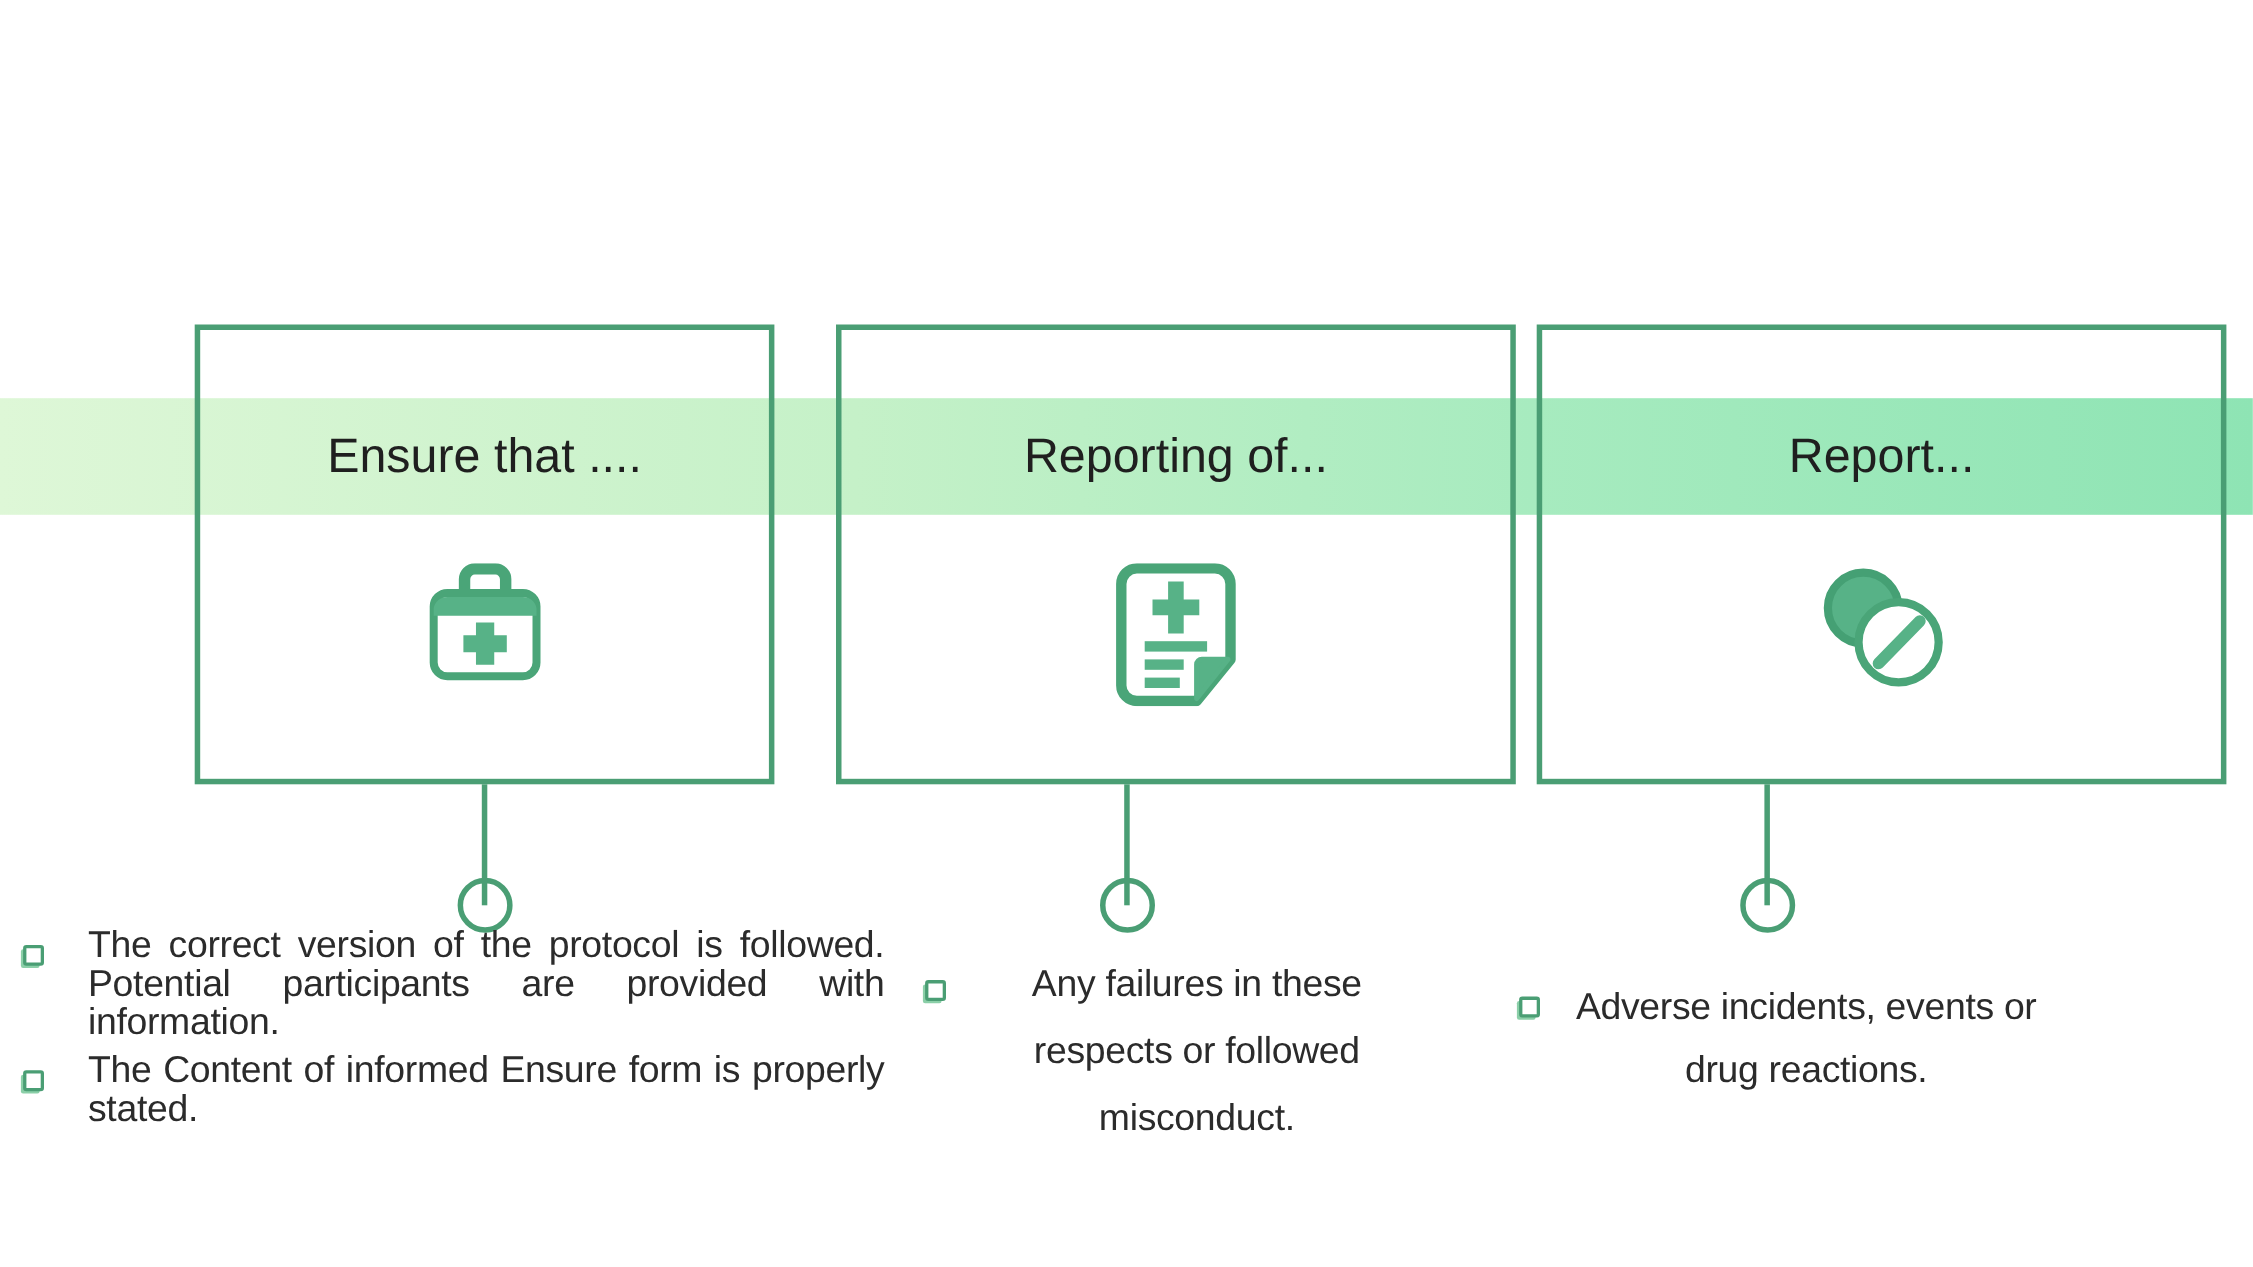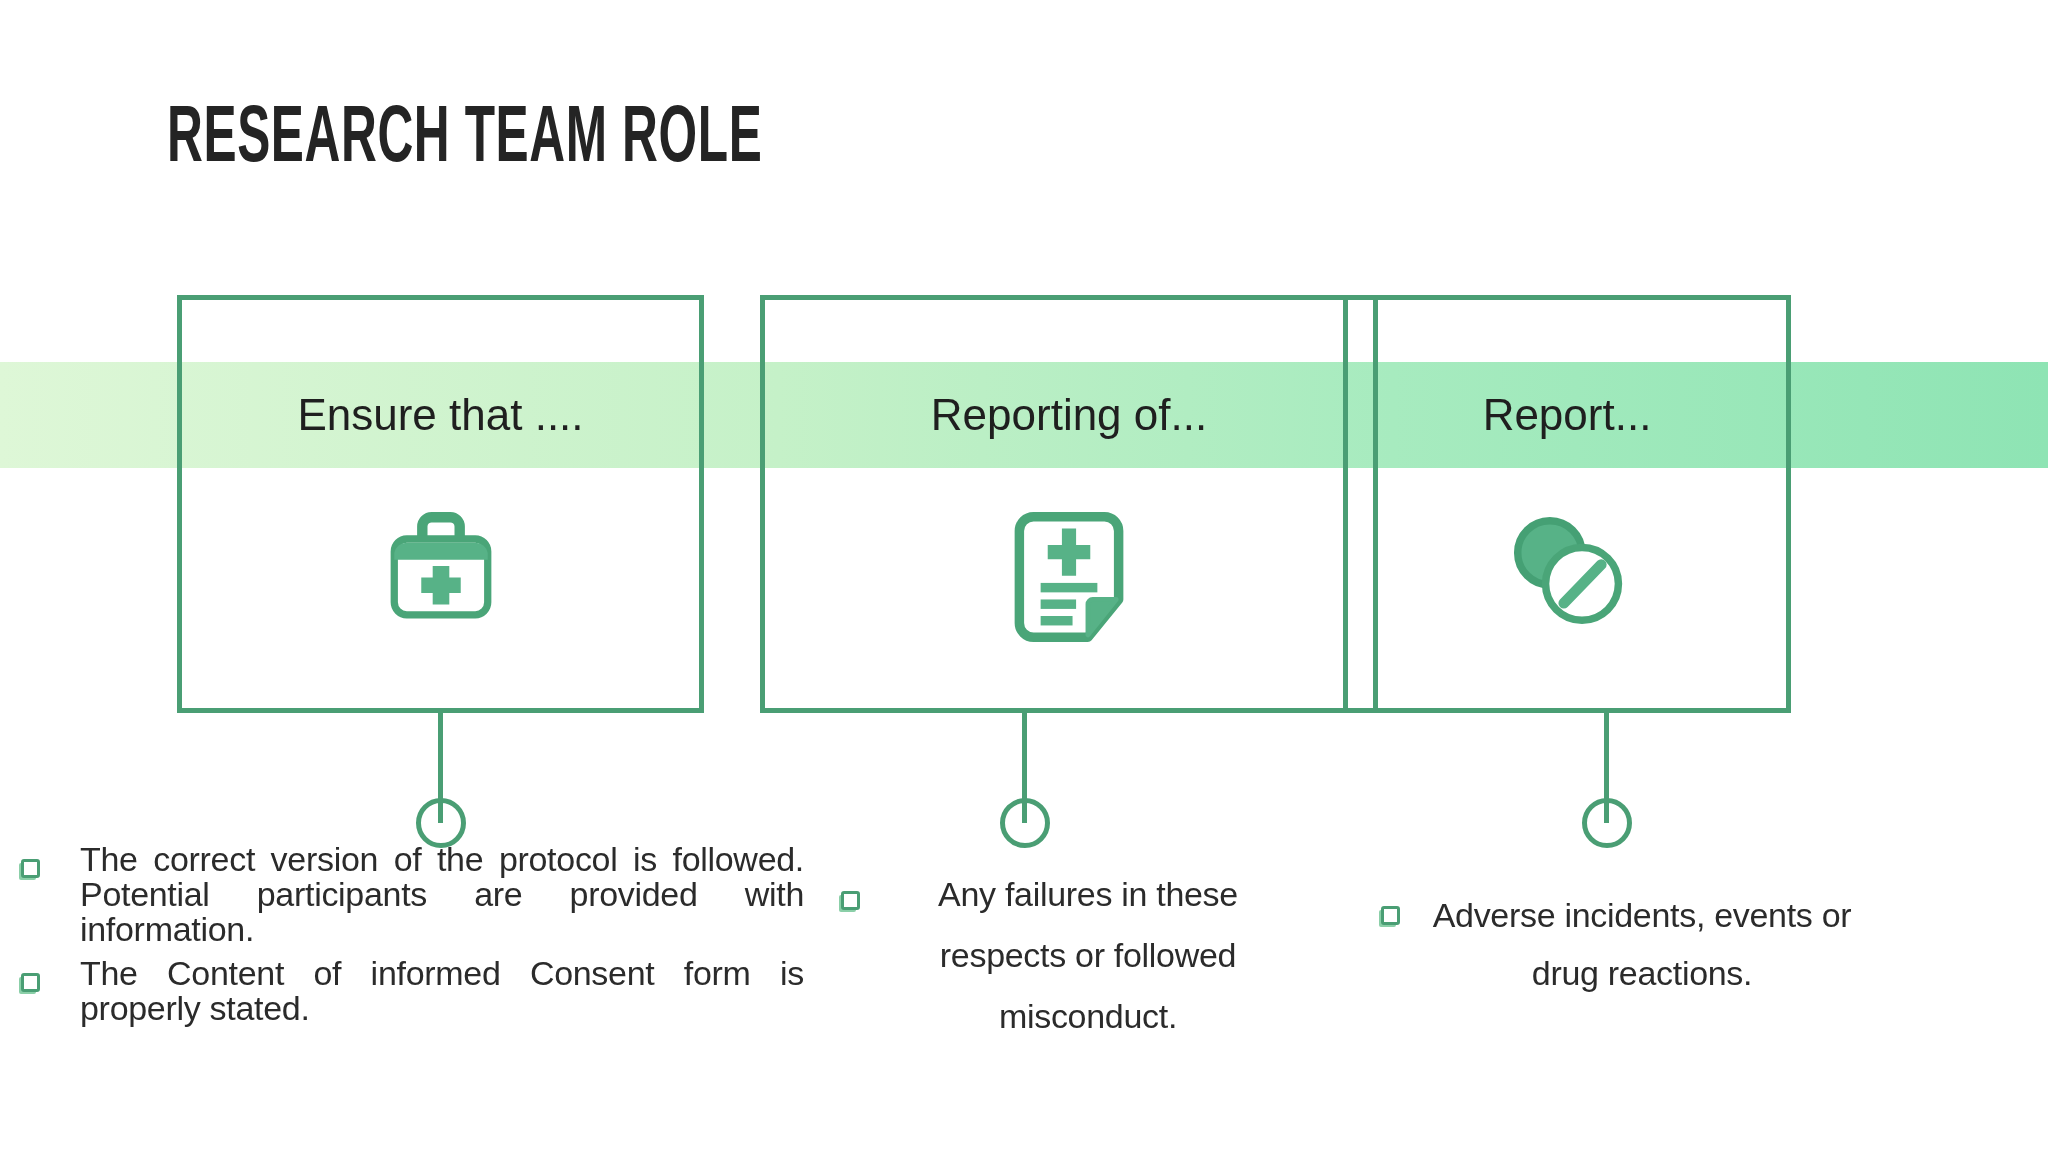--- a/index.html
+++ b/index.html
@@ -19,21 +19,21 @@
   
   .band{
     position:absolute;left:0;top:362px;width:2048px;height:106px;
     background:linear-gradient(90deg,#def7d7 0%,#c5f1c8 38%,#a7ebbf 68%,#8ee4b4 100%);
   }
 
   
   .box{position:absolute;top:295px;height:418px;border:5px solid #4a9e74;box-sizing:border-box;background:transparent;}
   .box1{left:177px;width:527px;}
   .box2{left:760px;width:618px;}
-  .box3{left:1343px;width:448px;}
+  .box3{left:1397px;width:627px;}
   .box-title{
     position:absolute;left:0;right:0;top:62px;height:106px;
     display:flex;align-items:center;justify-content:center;
     font-size:44px;color:#1f1f1f;letter-spacing:0px;
   }
   .box-icon{position:absolute;left:0;right:0;top:212px;display:flex;justify-content:center;}
 
   
   .connector-circle{
     position:absolute;top:798px;width:50px;height:50px;border:5px solid #4a9e74;border-radius:50%;
@@ -64,23 +64,20 @@
   .bullets-col3 .bullet-square{margin-top:20px;}
   .bullets-col3 .bullet-text{margin-left:30px;width:424px;text-align:center;line-height:58px;}
 </style>
 </head>
 <body>
 
 <div class="slide">
 
   <div class="band"></div>
 
-  <div class="slide-title">
-    <span>RESEARCH TEAM ROLE</span>
-  </div>
 
   <div class="box box1">
     <div class="box-title">Ensure that ....</div>
     <div class="box-icon">
       <svg width="116" height="108" viewBox="0 0 100 104" aria-hidden="true">
         <rect x="32" y="5" width="36" height="30" rx="9" fill="none" stroke="#4aa578" stroke-width="10"></rect>
         <rect x="5" y="26" width="90" height="73" rx="12" fill="#ffffff" stroke="#4aa578" stroke-width="7"></rect>
         <path d="M17 29.5 h66 a12 12 0 0 1 12 10 v6.5 H5 v-6.5 a12 12 0 0 1 12 -10 z" fill="#57b287"></path>
         <path d="M42 52 h16 v11 h11 v15 h-11 v11 h-16 v-11 h-11 v-15 h11 z" fill="#57b287"></path>
       </svg>
@@ -119,21 +116,21 @@
   <div class="connector-circle cc3"></div>
   <div class="connector-line cl3"></div>
 
   <div class="bullets-col1">
     <div class="bullet-item">
       <span class="bullet-square"></span>
       <div class="bullet-text">The correct version of the protocol is followed. Potential participants are provided with information.</div>
     </div>
     <div class="bullet-item">
       <span class="bullet-square"></span>
-      <div class="bullet-text">The Content of informed Consent form is properly stated.</div>
+      <div class="bullet-text">The Content of informed Ensure form is properly stated.</div>
     </div>
   </div>
 
   <div class="bullets-col2">
     <div class="bullet-item">
       <span class="bullet-square"></span>
       <div class="bullet-text">Any failures in these respects or followed misconduct.</div>
     </div>
   </div>
 

